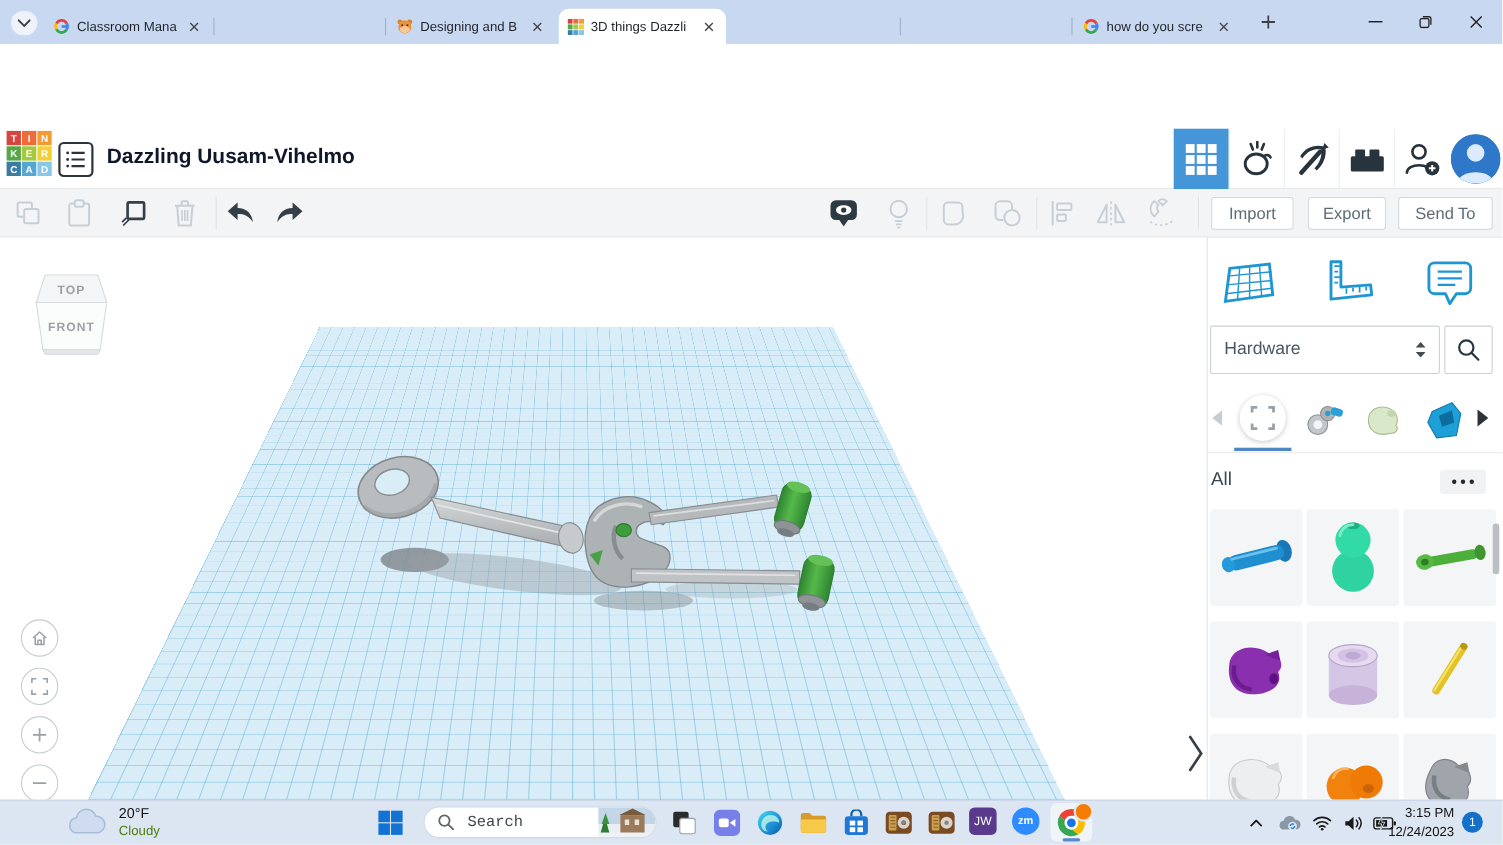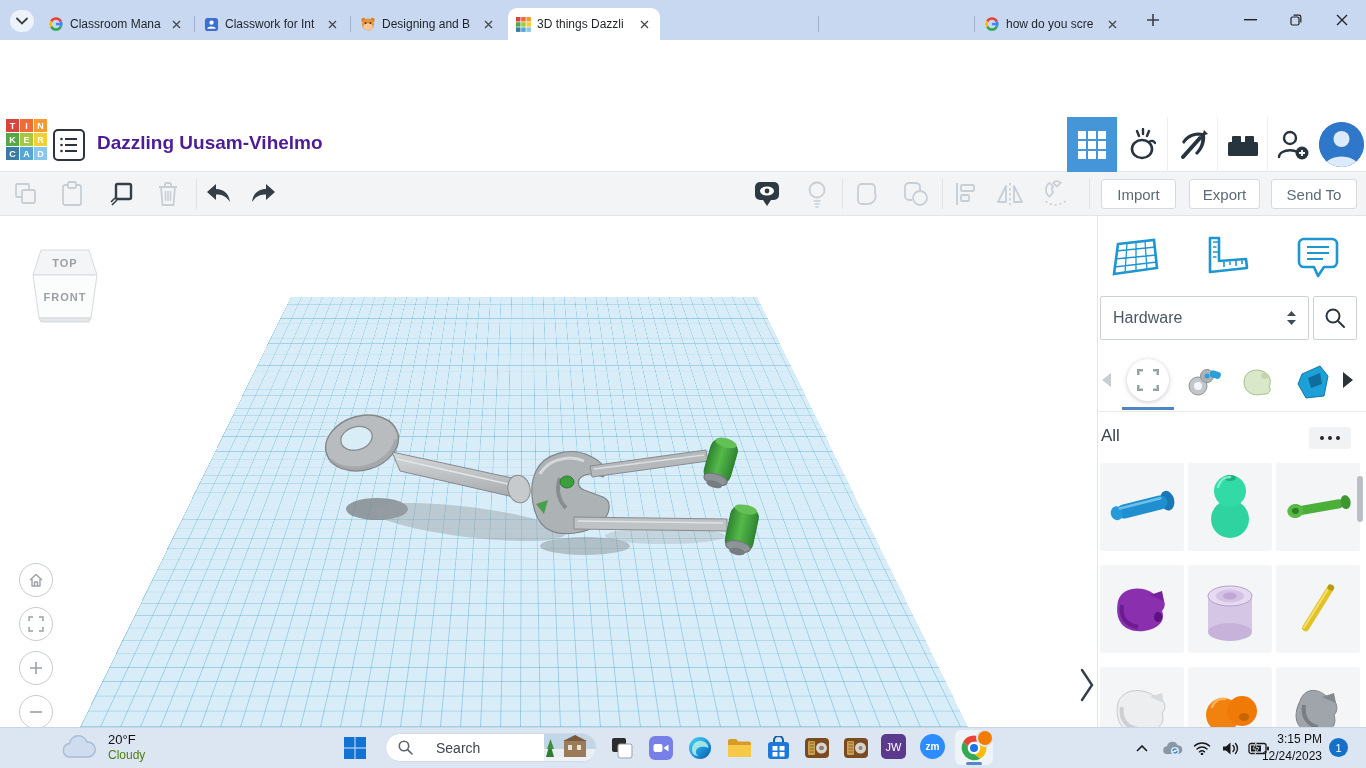--- a/index.html
+++ b/index.html
@@ -22,21 +22,21 @@
   .navic{position:absolute;top:49px;width:28px;height:28px;display:flex;align-items:center;justify-content:center;border-radius:14px;}
   .omnibox{position:absolute;left:152px;top:46px;width:1006px;height:34px;background:#eef1f9;border-radius:17px;display:flex;align-items:center;}
   .urltext{font-size:13.5px;color:#202124;margin-left:14px;white-space:nowrap;overflow:hidden;flex:1;}
   .avatar-chrome{position:absolute;left:1295px;top:50px;width:26px;height:26px;border-radius:13px;background:#e8710a;color:#fff;font-size:13px;font-weight:bold;display:flex;align-items:center;justify-content:center;}
 
   
   .tchead{position:absolute;left:0;top:85px;width:1366px;height:87px;background:#fff;border-bottom:1px solid #e4e6e8;box-sizing:border-box;}
   .logo{position:absolute;left:6px;top:119px;width:44px;height:48px;display:grid;grid-template-columns:repeat(3,13px);grid-auto-rows:13px;gap:1px;}
   .logo span{color:#fff;font-size:9px;font-weight:bold;display:flex;align-items:center;justify-content:center;}
   .menu-btn{position:absolute;left:53px;top:129px;width:32px;height:32px;border:2px solid #2b333b;border-radius:5px;box-sizing:border-box;display:flex;align-items:center;justify-content:center;}
-  .tctitle{position:absolute;left:97px;top:132px;font-size:19px;font-weight:600;color:#4c1d95;}
+  .tctitle{position:absolute;left:97px;top:132px;font-size:19px;font-weight:600;color:#0f172a;}
   .hcell{position:absolute;top:117px;width:50px;height:55px;display:flex;align-items:center;justify-content:center;border-left:1px solid #eceeef;}
   .hcell.blue{background:#4596d8;border-left:none;}
   .tc-avatar{position:absolute;left:1319px;top:122px;width:45px;height:45px;border-radius:50%;background:#2e77c9;overflow:hidden;}
 
   
   .tbar{position:absolute;left:0;top:172px;width:1366px;height:44px;background:#f3f4f6;border-bottom:1px solid #e2e4e6;box-sizing:border-box;}
   .tico{position:absolute;top:180px;width:28px;height:28px;display:flex;align-items:center;justify-content:center;}
   .tsep{position:absolute;top:179px;width:1px;height:30px;background:#dfe3e6;}
   .tbtn{position:absolute;top:179px;height:30px;background:#fff;border:1px solid #d6dadd;border-radius:3px;box-sizing:border-box;display:flex;align-items:center;justify-content:center;font-size:15px;color:#5d6b77;}
 
@@ -64,21 +64,21 @@
   .alltxt{position:absolute;left:3px;top:6px;font-size:17px;color:#36454f;}
   .dotsbtn{position:absolute;left:211px;top:7px;width:42px;height:22px;background:#f1f2f3;border-radius:3px;display:flex;align-items:center;justify-content:center;gap:4px;}
   .dot3{width:4px;height:4px;border-radius:2px;background:#23282c;}
   .card{position:absolute;width:84px;height:88px;background:#f4f5f7;border-radius:3px;display:flex;align-items:center;justify-content:center;}
   .pscroll{position:absolute;left:259px;top:260px;width:6px;height:46px;background:#b9bfc5;border-radius:3px;}
 
   
   .taskbar{position:absolute;left:0;top:727px;width:1366px;height:41px;background:#dce6f2;border-top:1px solid #c9d5e4;box-sizing:border-box;}
   .tkic{position:absolute;top:734px;width:28px;height:28px;display:flex;align-items:center;justify-content:center;}
   .searchpill{position:absolute;left:385px;top:733px;width:212px;height:29px;background:#fff;border:1px solid #cfdae8;border-radius:15px;box-sizing:border-box;display:flex;align-items:center;overflow:hidden;}
-  .searchtxt{font-size:14px;color:#40464c;margin-left:23px;flex:1;}
+  .searchtxt{font-size:14px;color:#40464c;margin-left:12px;flex:1;font-family:Liberation Mono, monospace;}
   .xmasimg{width:52px;height:29px;background:linear-gradient(180deg,#c3d6e8 55%,#e9eef4 55%);position:relative;}
   .weather-temp{position:absolute;left:108px;top:732px;font-size:13px;color:#111;}
   .weather-cond{position:absolute;left:108px;top:748px;font-size:12px;color:#4d7c0f;}
   .clock{position:absolute;left:1240px;top:731px;width:82px;text-align:right;font-size:12px;color:#111;line-height:17px;}
   .tkbadge{position:absolute;left:1329px;top:738px;width:19px;height:19px;border-radius:50%;background:#1470c8;color:#fff;font-size:11px;display:flex;align-items:center;justify-content:center;}
   .chrome-active{position:absolute;left:955px;top:730px;width:38px;height:35px;background:rgba(255,255,255,.55);border-radius:6px;}
   .chrome-underline{position:absolute;left:966px;top:762px;width:16px;height:3px;background:#5a87c9;border-radius:2px;}
 </style>
 </head>
 <body>
@@ -104,35 +104,20 @@
         </span>
       <span class="tabtitle">Classroom Mana</span>
       <span class="tabclose">
           <svg width="9" height="9" viewBox="0 0 9 9">
             <path d="M1 1 L8 8 M8 1 L1 8" stroke="#44474a" stroke-width="1.3"></path>
           </svg>
         </span>
     </div>
     <div class="tabsep" style="left:194px"></div>
 
-    <div class="tab" style="left:196px">
-      <span>
-          <svg width="15" height="15" viewBox="0 0 16 16">
-            <rect x="1" y="1" width="14" height="14" rx="3" fill="#3b6fd4"></rect>
-            <circle cx="8" cy="6" r="2.3" fill="#fff"></circle>
-            <path d="M3.5 12.5 C3.5 9.5 12.5 9.5 12.5 12.5 Z" fill="#fff"></path>
-          </svg>
-        </span>
-      <span class="tabtitle">Classwork for Int</span>
-      <span class="tabclose">
-          <svg width="9" height="9" viewBox="0 0 9 9">
-            <path d="M1 1 L8 8 M8 1 L1 8" stroke="#44474a" stroke-width="1.3"></path>
-          </svg>
-        </span>
-    </div>
     <div class="tabsep" style="left:350px"></div>
 
     <div class="tab" style="left:352px">
       <span>
           <svg width="16" height="16" viewBox="0 0 16 16">
             <circle cx="3.5" cy="4" r="2.2" fill="#d9822f"></circle>
             <circle cx="12.5" cy="4" r="2.2" fill="#d9822f"></circle>
             <circle cx="8" cy="8.5" r="6" fill="#e8923a"></circle>
             <ellipse cx="8" cy="10.8" rx="4.6" ry="3.2" fill="#f6c897"></ellipse>
             <circle cx="5.6" cy="7" r=".9" fill="#4a2e12"></circle>

